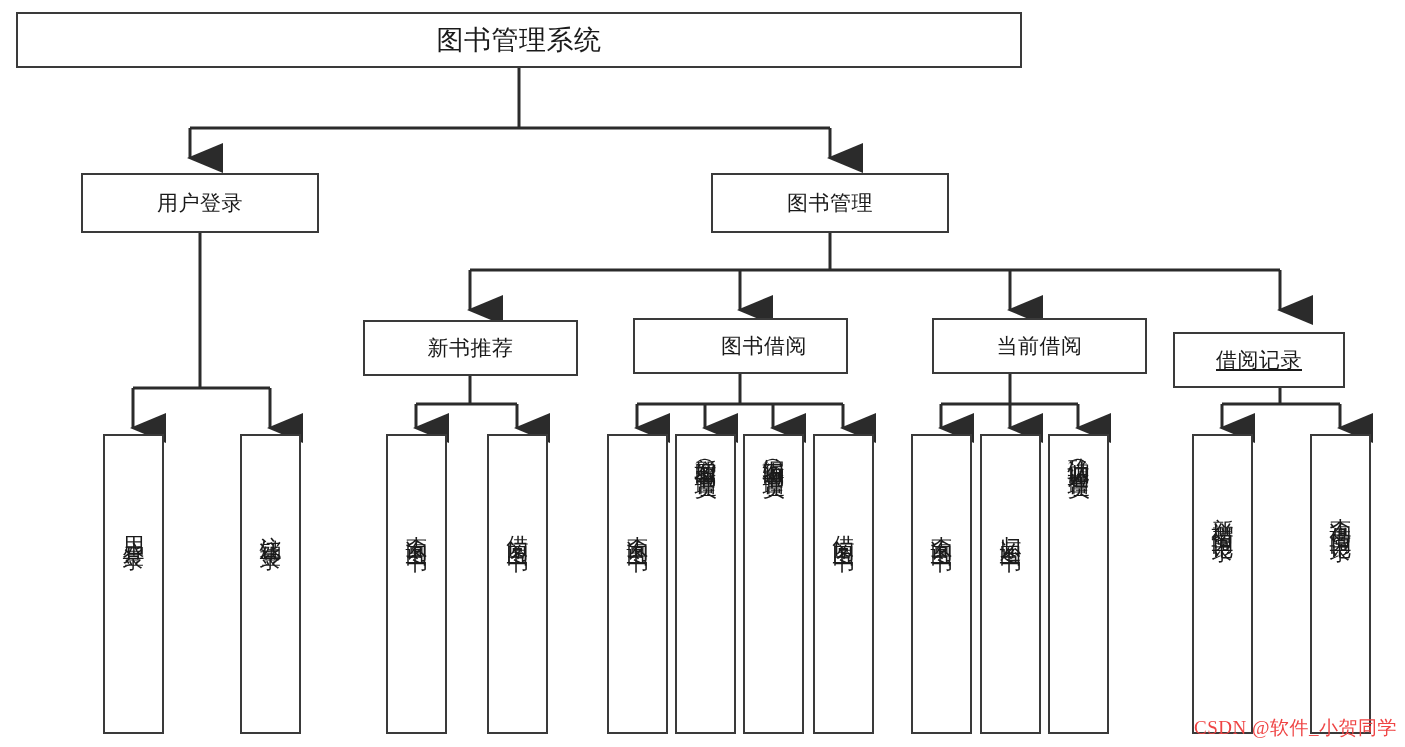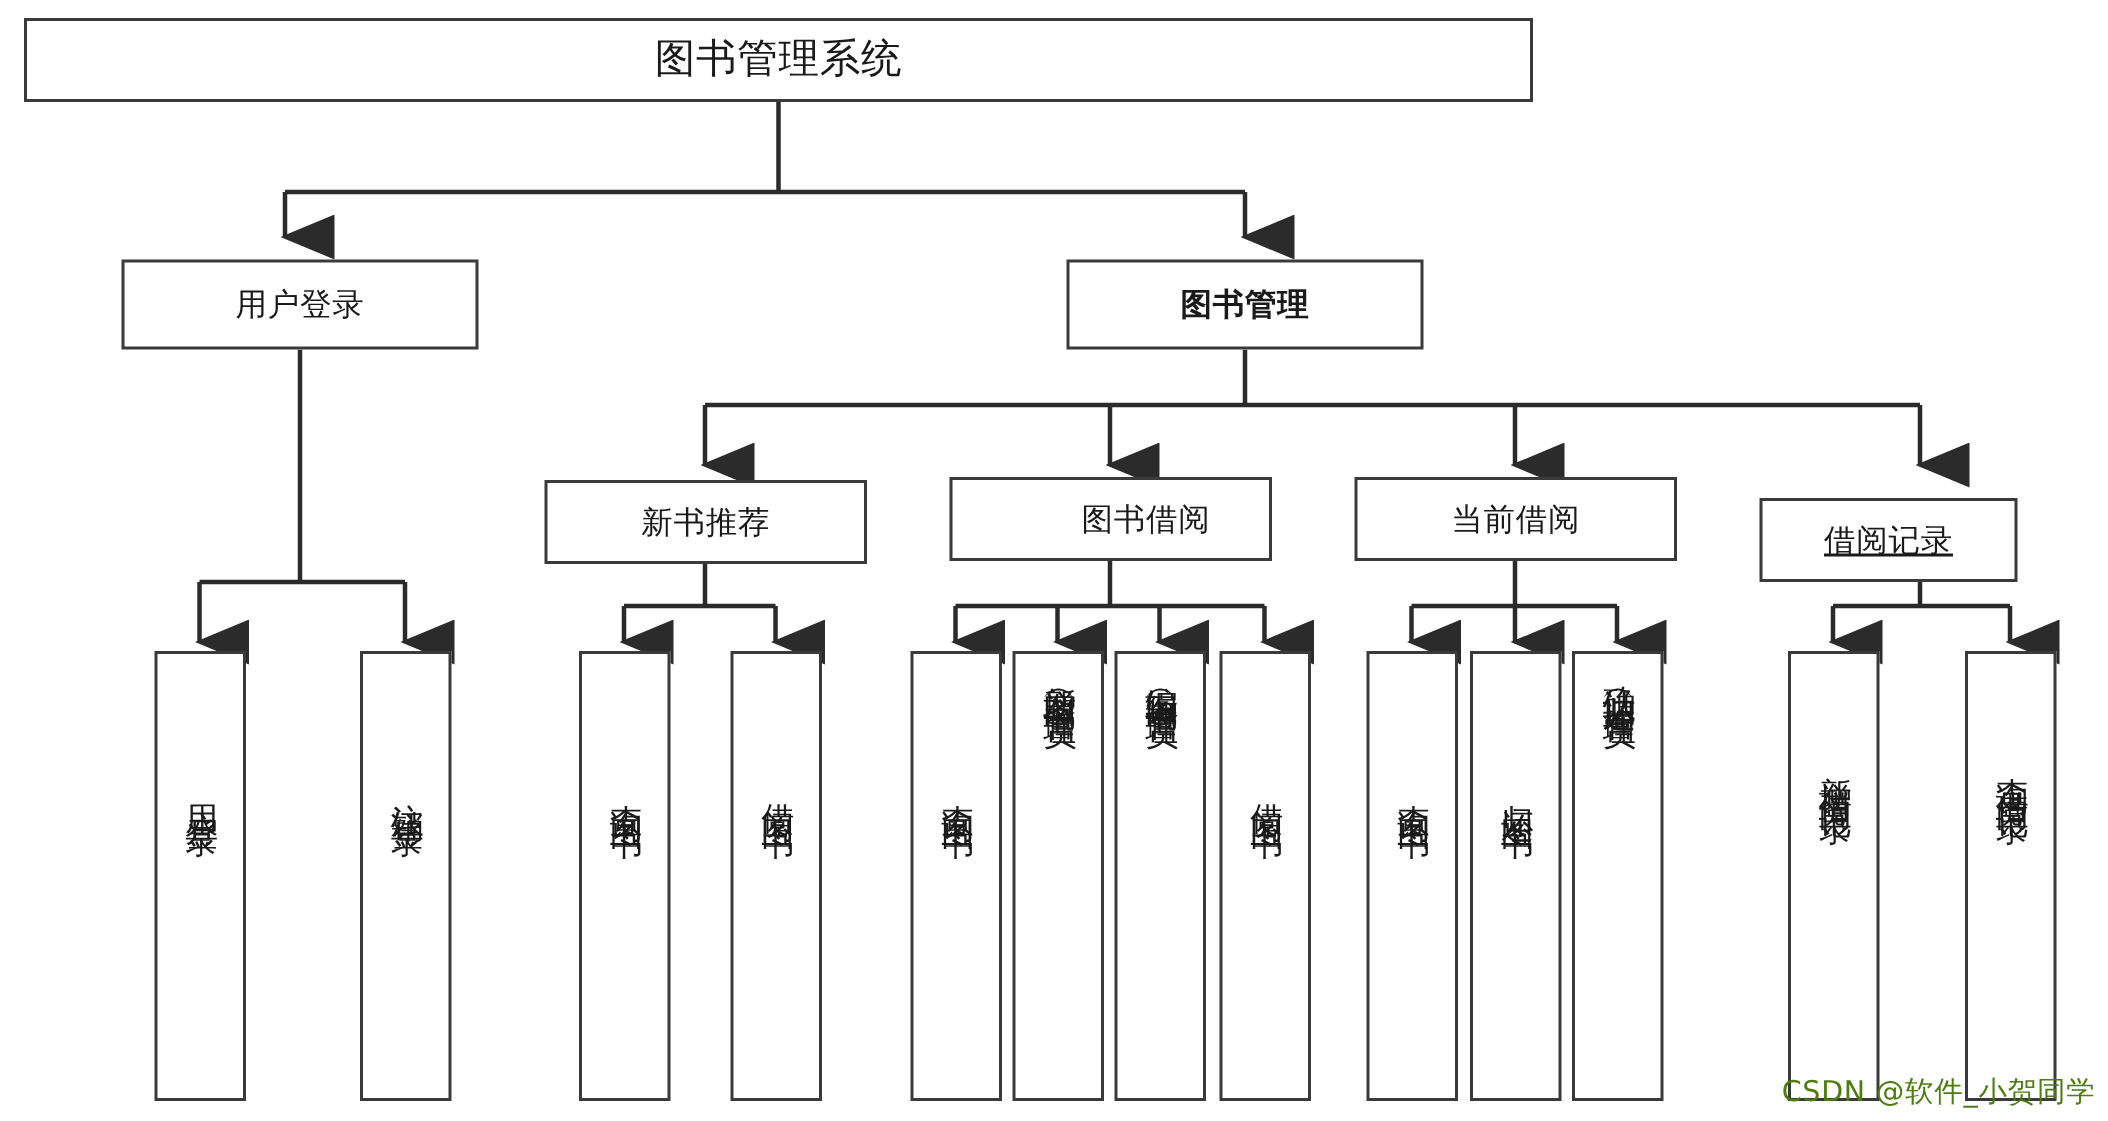--- a/index.html
+++ b/index.html
@@ -69,24 +69,25 @@
     margin-top: 60px;
   }
   .node.v.low .lbl {
     margin-top: 78px;
   }
   .watermark {
     position: absolute;
     right: 8px;
     bottom: 6px;
     font-size: 19px;
-    color: #4d7c0f;
+    color: #ef4444;
     letter-spacing: 0.5px;
     white-space: nowrap;
     user-select: none;
+    font-family: Liberation Serif, serif;
   }
 </style>
 </head>
 <body>
 
 <div id="canvas">
 
   <svg id="edges" viewBox="0 0 1405 747" xmlns="http://www.w3.org/2000/svg">
     <defs>
       <marker id="arrow" viewBox="0 0 10 12" refX="5" refY="11" markerWidth="10" markerHeight="12" orient="auto-start-reverse">
@@ -139,33 +140,33 @@
   </svg>
 
   <div class="node h root" style="left:16px; top:12px; width:1006px; height:56px;">
     <span class="lbl">图书管理系统</span>
   </div>
 
   <div class="node h" style="left:81px; top:173px; width:238px; height:60px;">
     <span class="lbl">用户登录</span>
   </div>
 
-  <div class="node h" style="left:711px; top:173px; width:238px; height:60px;font-weight:bold;">
+  <div class="node h" style="left:711px; top:173px; width:238px; height:60px;">
     <span class="lbl">图书管理</span>
   </div>
 
   <div class="node h" style="left:363px; top:320px; width:215px; height:56px;">
     <span class="lbl">新书推荐</span>
   </div>
 
   <div class="node h" style="left:633px; top:318px; width:215px; height:56px;padding-left:47px;">
     <span class="lbl">图书借阅</span>
   </div>
 
-  <div class="node h" style="left:903px; top:318px; width:215px; height:56px;">
+  <div class="node h" style="left:932px; top:318px; width:215px; height:56px;">
     <span class="lbl">当前借阅</span>
   </div>
 
   <div class="node h" style="left:1173px; top:332px; width:172px; height:56px;text-decoration:underline;">
     <span class="lbl">借阅记录</span>
   </div>
 
   <div class="node v low" style="left:103px; top:434px; width:61px; height:300px;">
     <span class="lbl">用户登录</span>
   </div>

